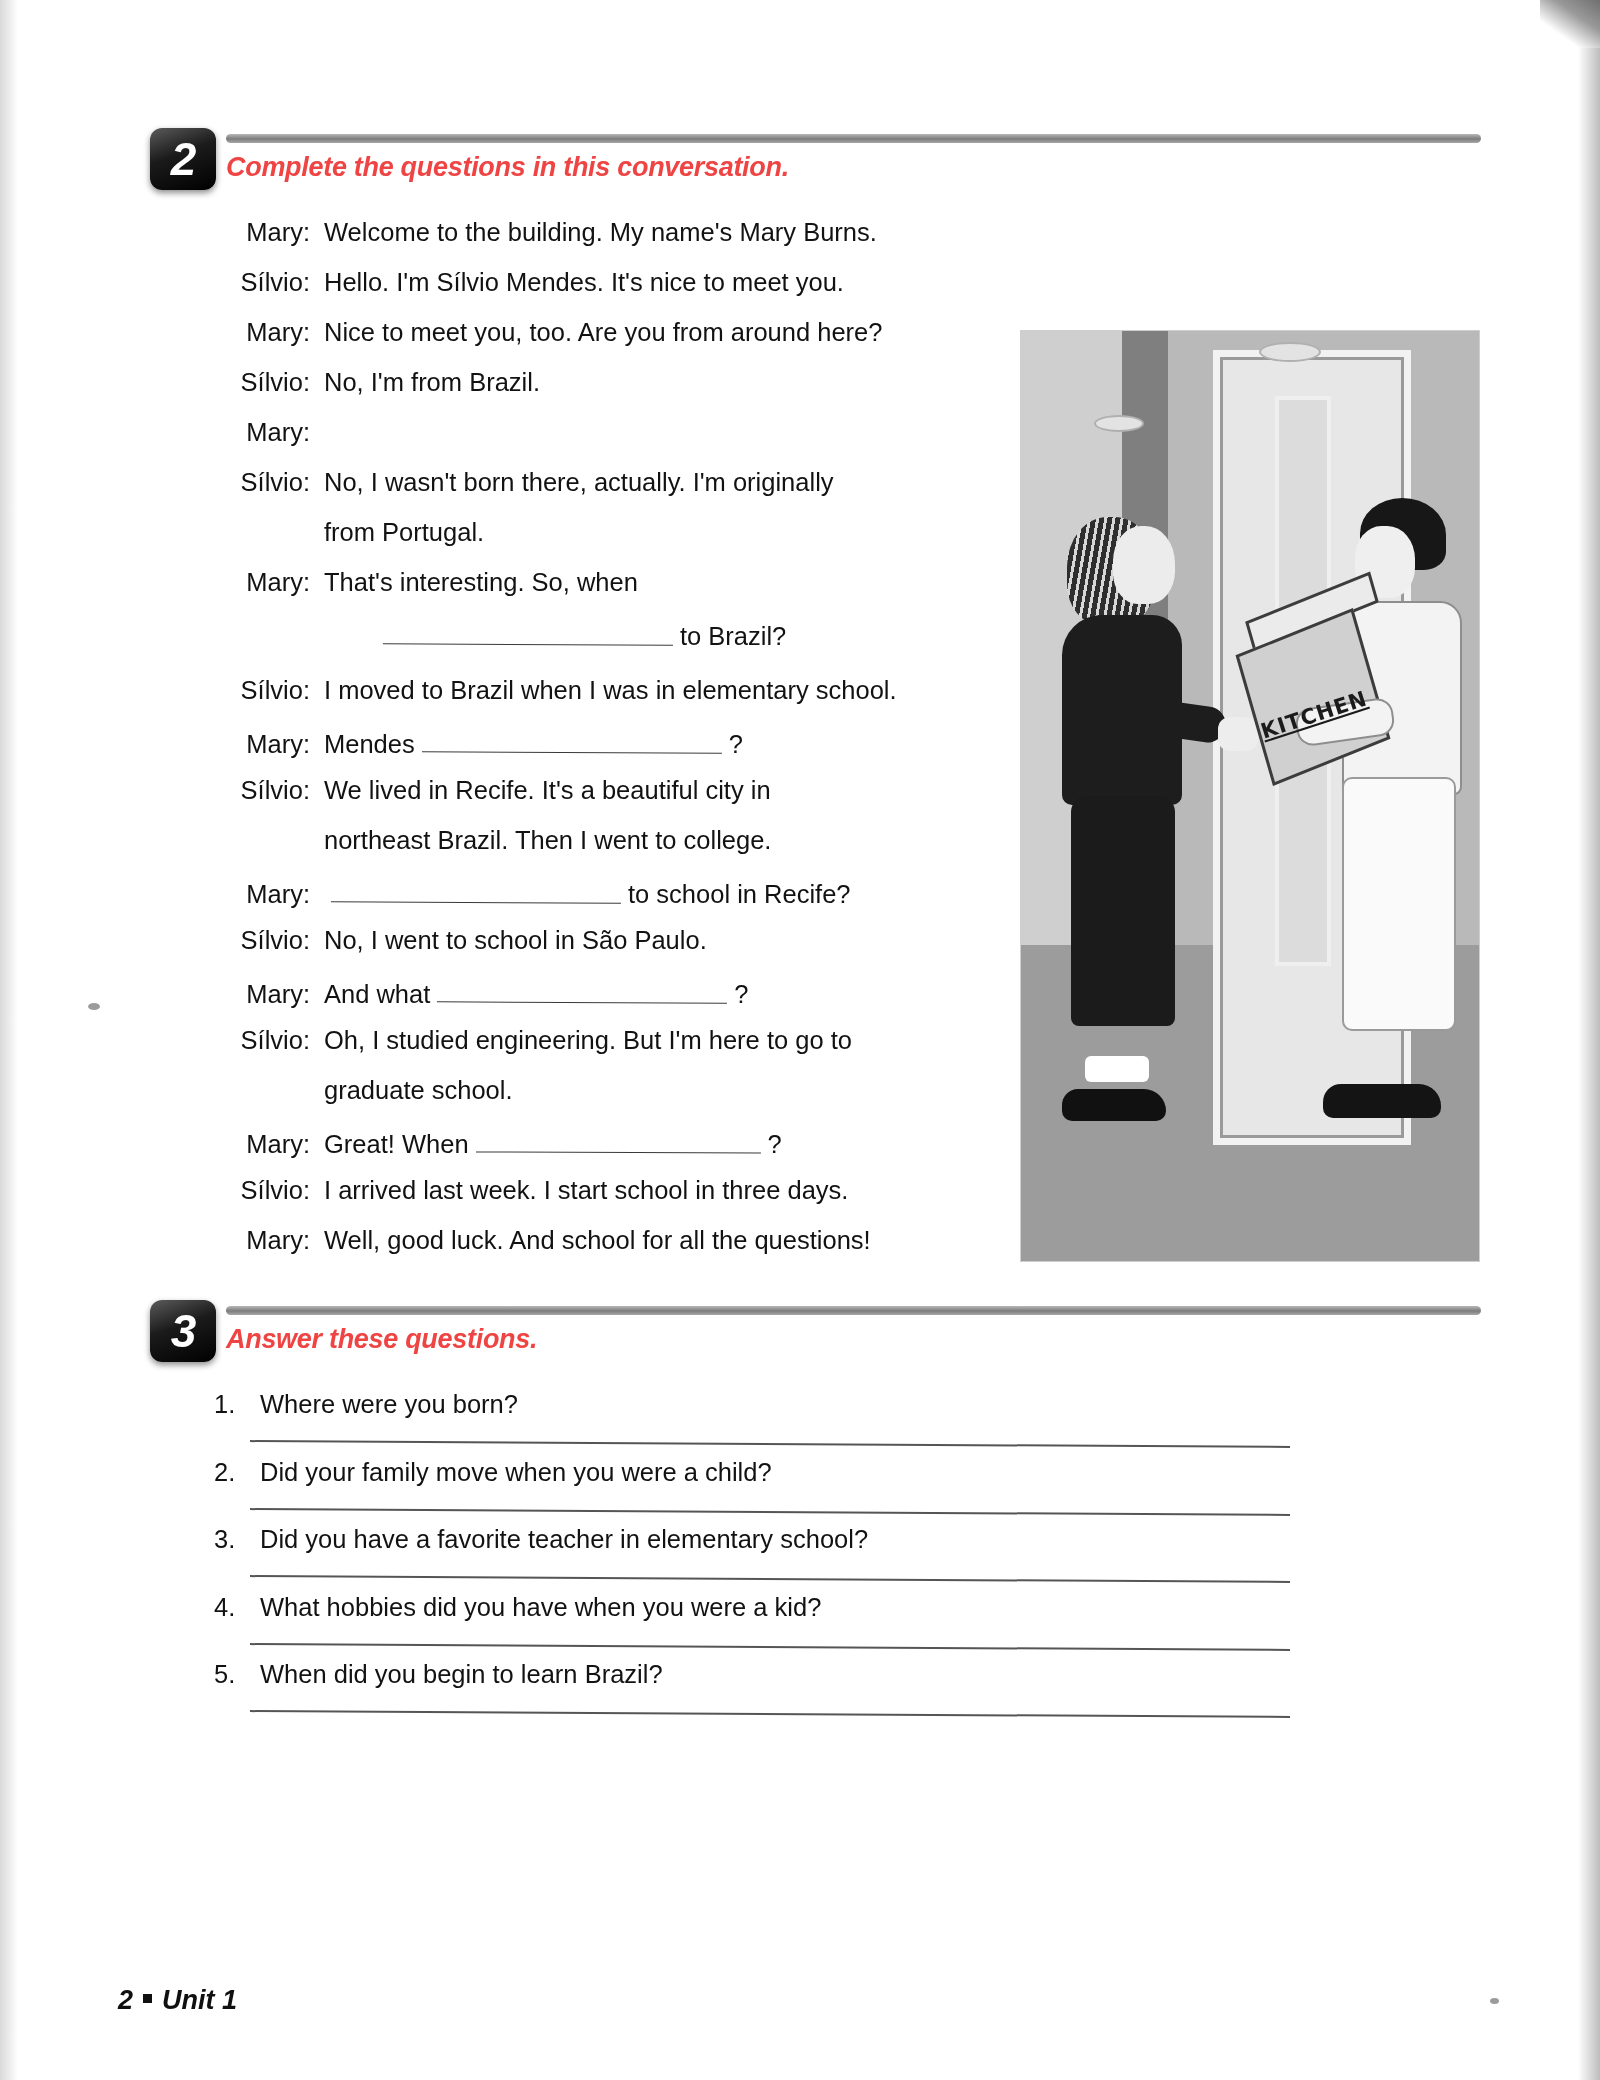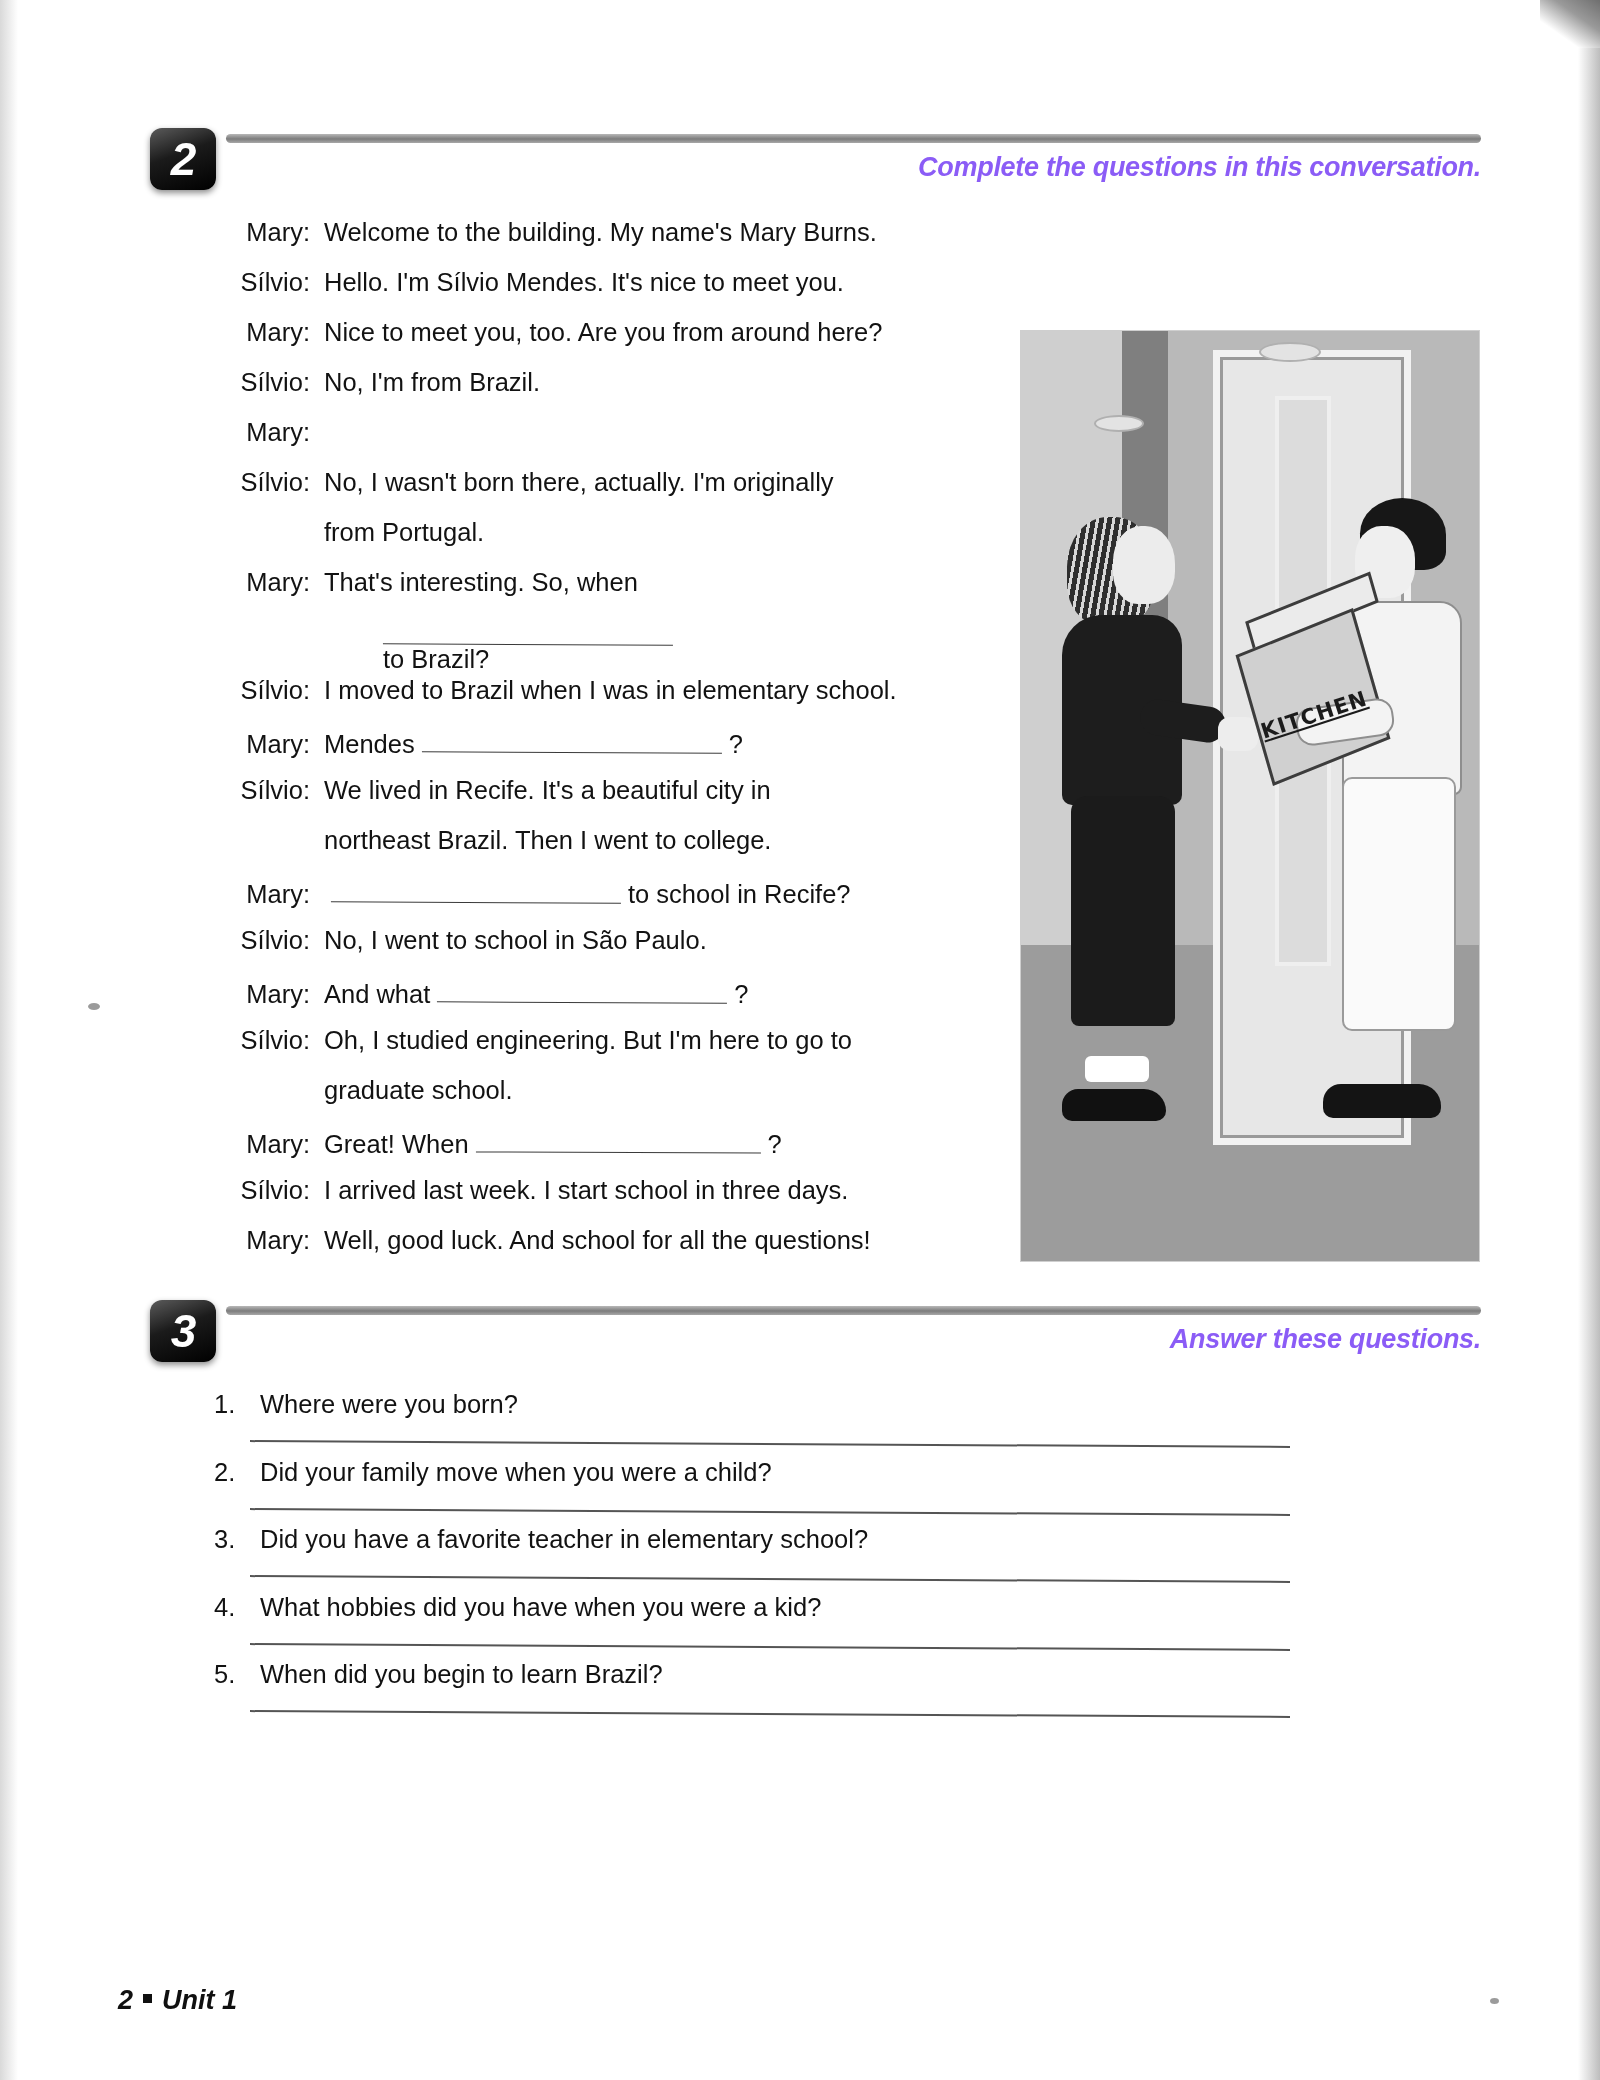--- a/index.html
+++ b/index.html
@@ -82,24 +82,23 @@
   .ex-rule {
     height: 9px;
     border-radius: 5px;
     background: linear-gradient(to bottom, #b8b8b8, #7c7c7c 55%, #a8a8a8);
     margin-bottom: 9px;
   }
   .ex-title {
     font-size: 27px;
     font-weight: bold;
     font-style: italic;
-    color: #8b5cf6;
+    color: #ef4444;
     letter-spacing: -0.3px;
     white-space: nowrap;
-    text-align: right;
   }
 
   
   .dialogue {
     position: absolute;
     left: 214px;
     top: 218px;
     width: 740px;
     font-size: 25.5px;
     color: #121212;
@@ -397,21 +396,21 @@
 
     <div class="d-row">
       <div class="d-speaker">Mary:</div>
       <div class="d-text">
           <span>That's interesting. So, when</span>
         </div>
     </div>
 
     <div class="d-row longblank">
       <div class="d-speaker"></div>
-      <div class="d-text" style="padding-left:52px;flex-direction:column;">
+      <div class="d-text" style="padding-left:52px;">
         <span class="blank b-w2"></span>
         <span>to Brazil?</span>
       </div>
     </div>
 
     <div class="d-row">
       <div class="d-speaker">Sílvio:</div>
       <div class="d-text">
           <span>I moved to Brazil when I was in elementary school.</span>
         </div>

